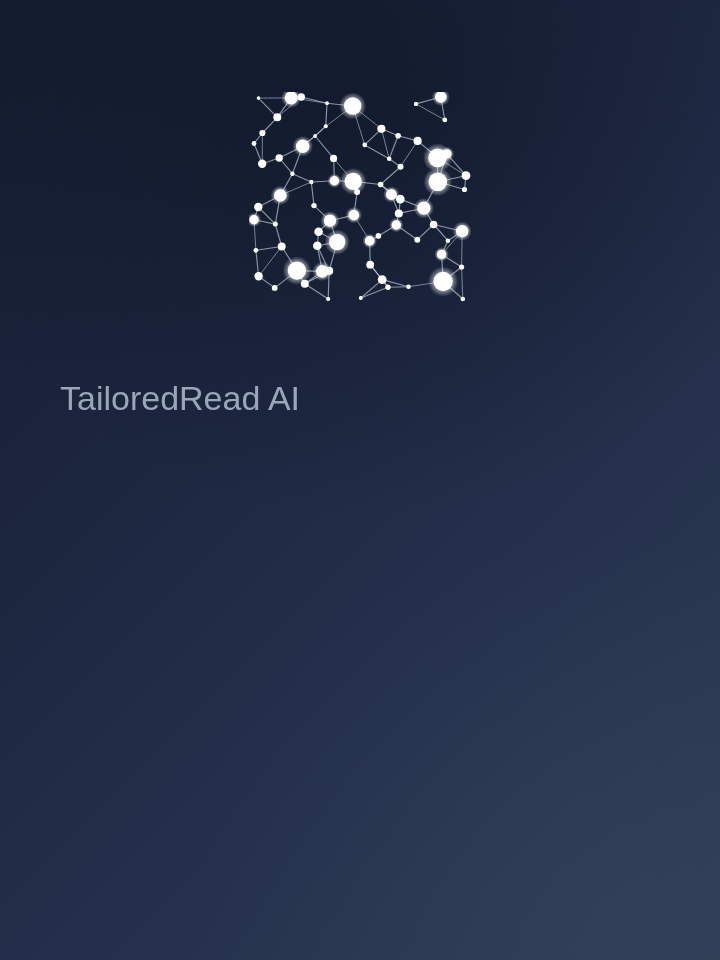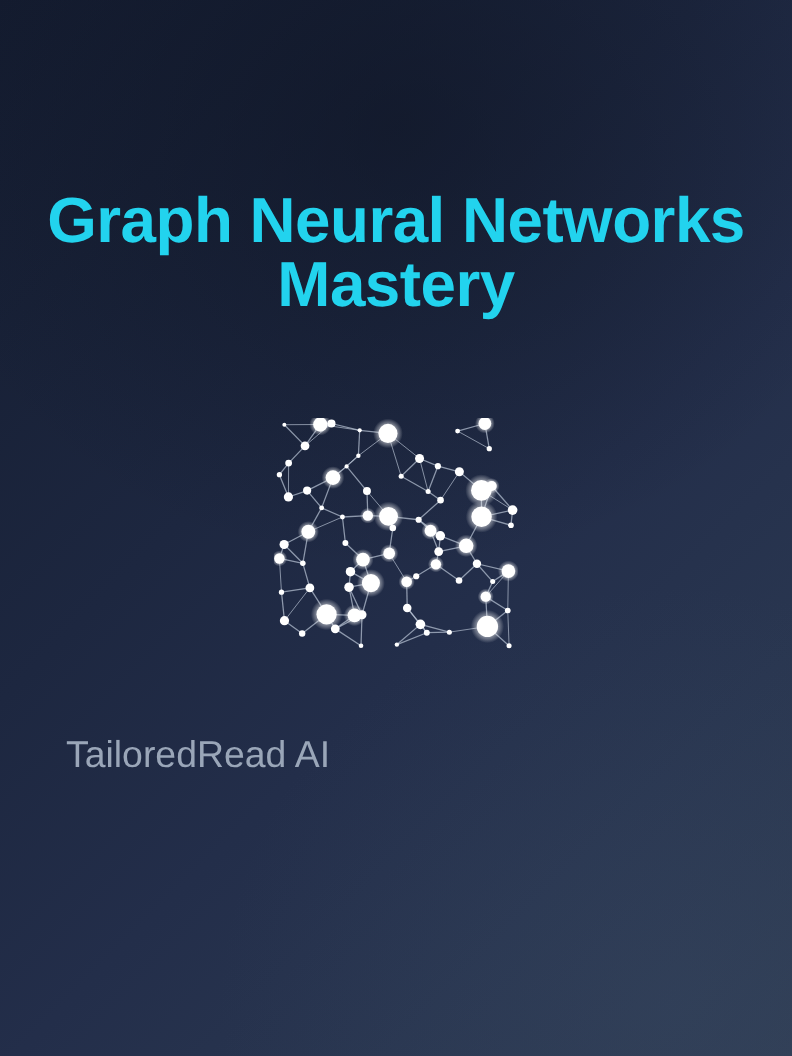--- a/index.html
+++ b/index.html
@@ -86,24 +86,20 @@
     line-height: 40px;
     font-weight: 400;
   }
 </style>
 </head>
 <body>
 
 <div id="cover">
   <div class="stack">
 
-    <div class="title">
-      <div>Graph Neural Networks</div>
-      <div>Mastery</div>
-    </div>
 
     <div class="subtitle">
     </div>
 
     <div class="artwork">
       <svg viewBox="0 0 222 212" xmlns="http://www.w3.org/2000/svg">
         <defs>
           <radialGradient id="glow" cx="50%" cy="50%" r="50%">
             <stop offset="55%" stop-color="#ffffff" stop-opacity="0.55"></stop>
             <stop offset="100%" stop-color="#ffffff" stop-opacity="0"></stop>

